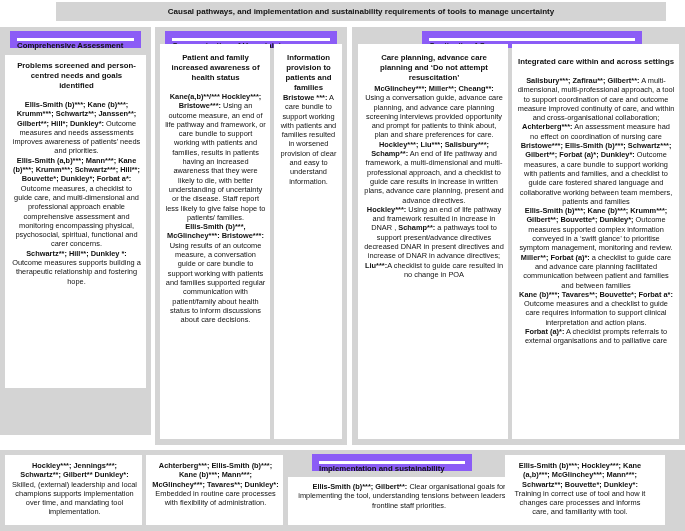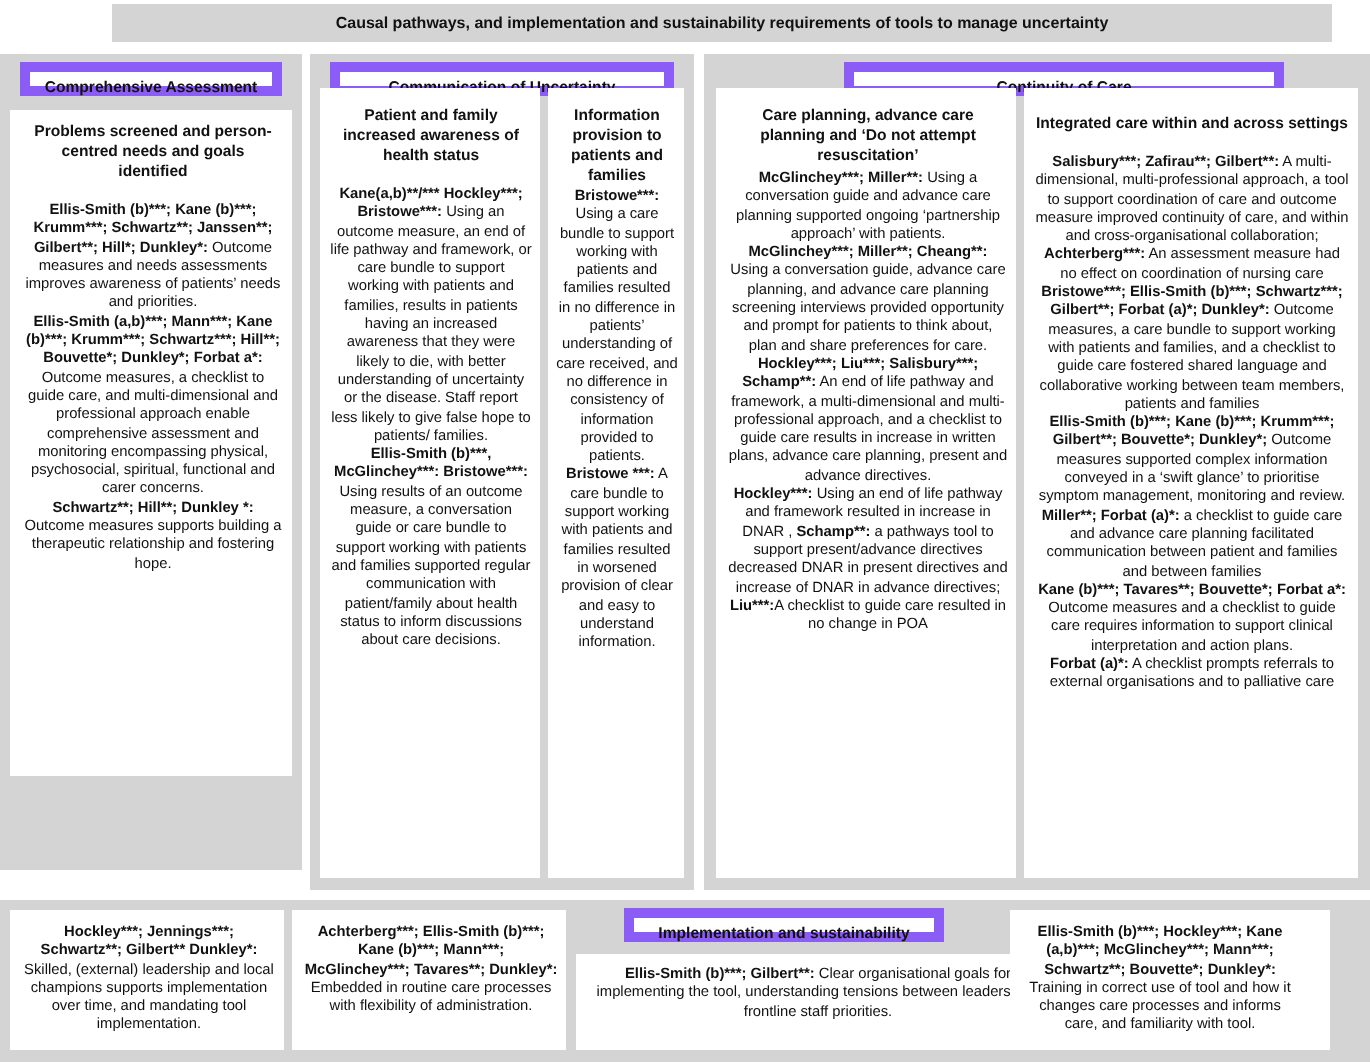--- a/index.html
+++ b/index.html
@@ -2,21 +2,21 @@
 <html><head>
 <meta charset="utf-8">
 <style>
   * { box-sizing: border-box; margin: 0; padding: 0; }
   html, body { width: 685px; height: 531px; background: #ffffff; overflow: hidden; }
   body { font-family: "Liberation Sans", sans-serif; color: #111; position: relative; font-size: 7.4px; line-height: 9.3px; }
   .abs { position: absolute; }
   .banner { left: 56px; top: 2px; width: 610px; height: 19px; background: #d4d4d4; text-align: center; font-weight: bold; font-size: 8px; line-height: 19px; }
   .panel { background: #d4d4d4; }
   .inner { background: #ffffff; position: absolute; }
-  .heading-box { position: absolute; background: #fff; border: 5px solid #8b5cf6; text-align: center; font-weight: bold; font-size: 7.8px; line-height: 15px; height: 17px; }
+  .heading-box { position: absolute; background: #fff; border: 7px solid #8b5cf6; text-align: left; font-weight: bold; font-size: 7.8px; line-height: 15px; height: 17px; }
   .sub { font-weight: bold; text-align: center; font-size: 7.8px; line-height: 10px; }
   .txt { text-align: center; }
   .txt b { font-weight: bold; }
   .para { margin: 0; }
 </style>
 </head>
 <body>
 
 <div class="abs banner">Causal pathways, and implementation and sustainability requirements of tools to manage uncertainty</div>
 
@@ -37,32 +37,30 @@
   <div class="inner" style="left:5px;top:17px;width:110px;height:395px;padding:9px 4px 18px 5px;">
     <div class="sub" style="margin-bottom:9px;padding:0 3px;">Patient and family increased awareness of health status</div>
     <div class="txt">
       <div class="para"><b>Kane(a,b)**/*** Hockley***; Bristowe***:</b><span> Using an outcome measure, an end of life pathway and framework, or care bundle to support working with patients and families, results in patients having an increased awareness that they were likely to die, with better understanding of uncertainty or the disease. Staff report less likely to give false hope to patients/ families.</span></div>
       <div class="para"><b>Ellis-Smith (b)***, McGlinchey***: Bristowe***:</b><span> Using results of an outcome measure, a conversation guide or care bundle to support working with patients and families supported regular communication with patient/family about health status to inform discussions about care decisions.</span></div>
     </div>
   </div>
   <div class="inner" style="left:119px;top:17px;width:68px;height:395px;padding:9px 3px 0 4px;">
     <div class="sub" style="margin-bottom:0;">Information provision to patients and families</div>
     <div class="txt">
-      <div class="para"><b>Bristowe***:</b><span> Using a care bundle to support working with patients and families resulted in no difference in patients’ understanding of care received, and no difference in consistency of information provided to patients.</span></div>
       <div class="para"><b>Bristowe ***:</b><span> A care bundle to support working with patients and families resulted in worsened provision of clear and easy to understand information.</span></div>
     </div>
   </div>
 </div>
 
 <div class="abs panel" style="left:352px;top:27px;width:333px;height:418px;">
   <div class="heading-box" style="left:70px;top:4px;width:220px;">Continuity of Care</div>
   <div class="inner" style="left:6px;top:17px;width:150px;height:395px;padding:9px 4px 0 6px;">
     <div class="sub" style="margin-bottom:1px;padding:0 3px;">Care planning, advance care planning and ‘Do not attempt resuscitation’</div>
     <div class="txt">
-      <div class="para"><b>McGlinchey***;  Miller**:</b><span> Using a conversation guide and advance care planning supported ongoing ‘partnership approach’ with patients.</span></div>
       <div class="para"><b>McGlinchey***; Miller**; Cheang**:</b><span> Using a conversation guide, advance care planning, and advance care planning screening interviews provided opportunity and prompt for patients to think about, plan and share preferences for care.</span></div>
       <div class="para"><b>Hockley***; Liu***; Salisbury***; Schamp**:</b><span> An end of life pathway and framework, a multi-dimensional and multi-professional approach, and a checklist to guide care results in increase in written plans, advance care planning, present and advance directives.</span></div>
       <div class="para"><b>Hockley***:</b><span> Using an end of life pathway and framework resulted in increase in DNAR , </span><b>Schamp**:</b><span>  a pathways tool to support present/advance directives decreased DNAR in present directives and increase of DNAR in advance directives; </span><b>Liu***:</b><span>A checklist to guide care resulted in no change in POA</span></div>
     </div>
   </div>
   <div class="inner" style="left:160px;top:17px;width:167px;height:395px;padding:13px 4px 0 5px;">
     <div class="sub" style="margin-bottom:9px;">Integrated care within and across settings</div>
     <div class="txt">
       <div class="para"><b>Salisbury***; Zafirau**; Gilbert**:</b><span> A multi-dimensional, multi-professional approach, a tool to support coordination of care and outcome measure improved continuity of care, and within and cross-organisational collaboration; </span><b>Achterberg***:</b><span> An assessment measure had no effect on coordination of nursing care</span></div>
       <div class="para"><b>Bristowe***; Ellis-Smith (b)***; Schwartz***; Gilbert**; Forbat (a)*; Dunkley*:</b><span> Outcome measures, a care bundle to support working with patients and families, and a checklist to guide care fostered shared language and collaborative working between team members, patients and families</span></div>

